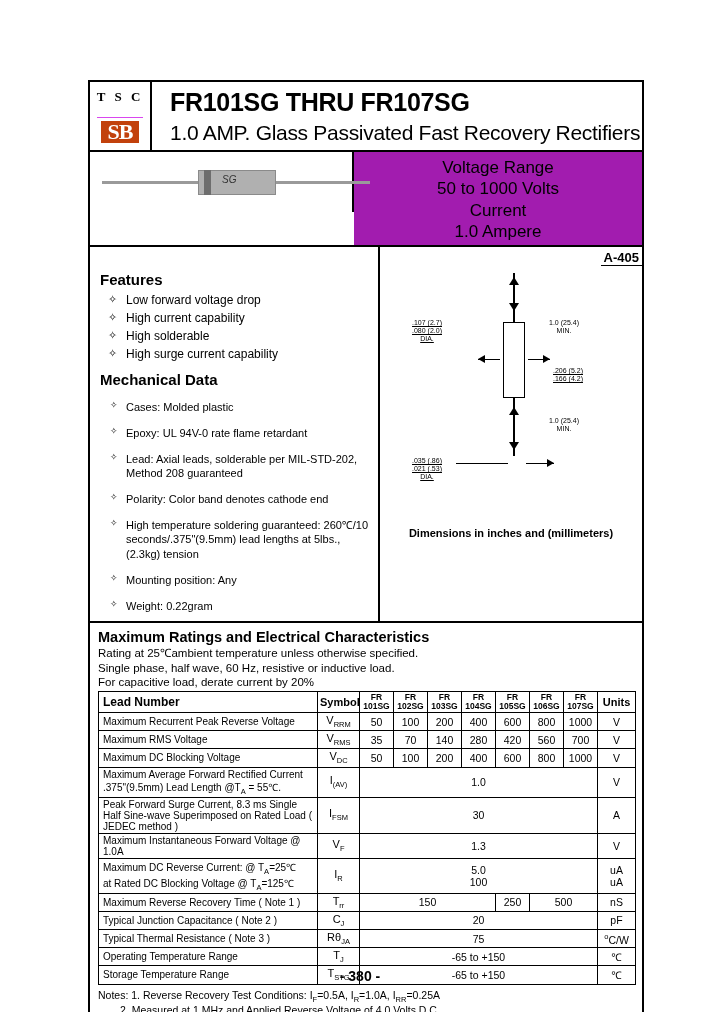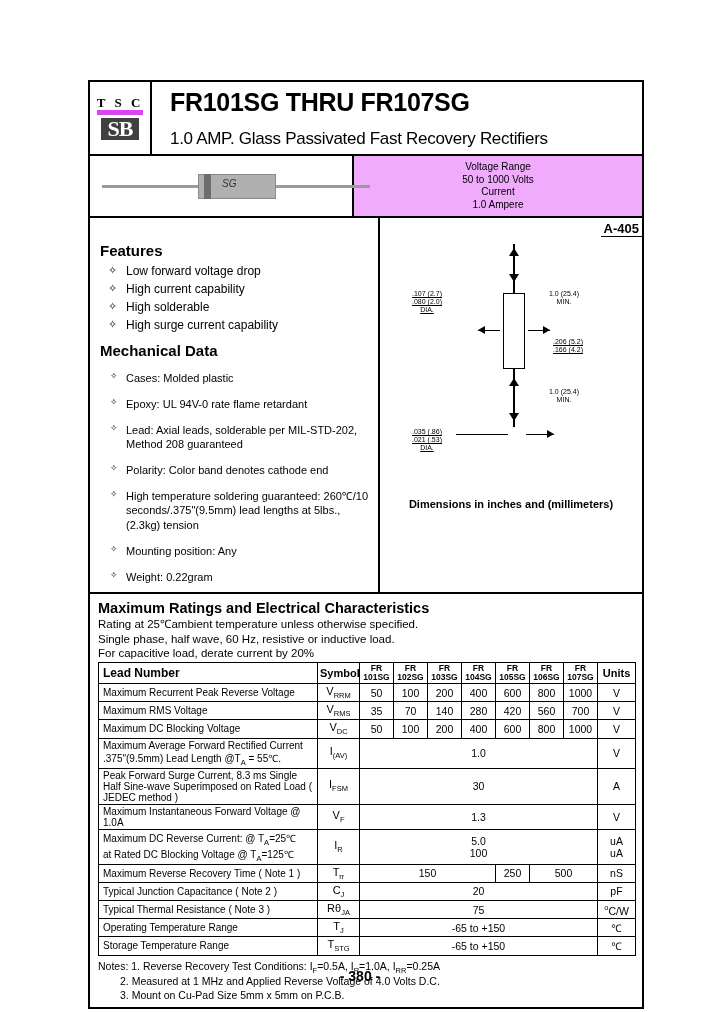--- a/index.html
+++ b/index.html
@@ -23,34 +23,34 @@
   .header { display: flex; border-bottom: 2px solid #000; }
   .logo-cell {
     width: 62px; border-right: 2px solid #000;
     display: flex; align-items: center; justify-content: center;
     padding: 4px 0;
   }
   .logo-box { text-align: center; line-height: 1; }
   .logo-tsc {
     font-family: "Liberation Serif", serif;
     font-size: 13px; letter-spacing: 3px; font-weight: bold;
-    border-bottom: 5px solid #d946ef; padding-bottom: 1px;
+    border-bottom: 1px solid #d946ef; padding-bottom: 14px;
   }
   .logo-mark {
-    background: #404040; color: #fff; font-weight: bold;
+    background: #c2410c; color: #fff; font-weight: bold;
     font-family: "Liberation Serif", serif;
     font-size: 22px; padding: 0 7px; margin-top: 3px;
     display: inline-block; letter-spacing: -1px;
   }
   .title-cell { flex: 1; padding: 6px 0 5px 18px; }
   .main-title {
     font-size: 25px; font-weight: bold; letter-spacing: -0.3px;
     font-family: "Liberation Sans", sans-serif;
   }
-  .sub-title { font-size: 17px; margin-top: 12px; letter-spacing: -0.3px; }
+  .sub-title { font-size: 21px; margin-top: 4px; letter-spacing: -0.3px; }
 
   
   .topband { display: flex; border-bottom: 2px solid #000; }
   .dev-pic {
     width: 264px; border-right: 2px solid #000;
     position: relative; height: 60px; background: #fff;
   }
   .lead {
     position: absolute; top: 29px; height: 3px; background: #9a9a9a;
   }
@@ -63,22 +63,22 @@
   }
   .band-mark {
     position: absolute; left: 114px; top: 18px;
     width: 7px; height: 25px; background: #6d6d6d;
   }
   .pkg-text {
     position: absolute; left: 132px; top: 22px;
     font-size: 10px; color: #333; font-style: italic;
   }
   .volt-cell {
-    flex: 1; background: #f0abfc; text-align: center;
-    font-size: 10px; padding: 5px 0 3px; line-height: 1.25;
+    flex: 1; background: #a21caf; text-align: center;
+    font-size: 17px; padding: 5px 0 3px; line-height: 1.25;
   }
 
   
   .middle { display: flex; border-bottom: 2px solid #000; }
   .left-col { width: 290px; border-right: 2px solid #000; padding: 22px 8px 6px 10px; }
   .right-col { flex: 1; position: relative; }
 
   h2.sect { font-size: 15px; margin: 2px 0 5px; font-weight: bold; }
   h2.sect.md { margin-top: 10px; }
   .feat-list { list-style: none; margin: 0 0 2px; padding: 0; }

